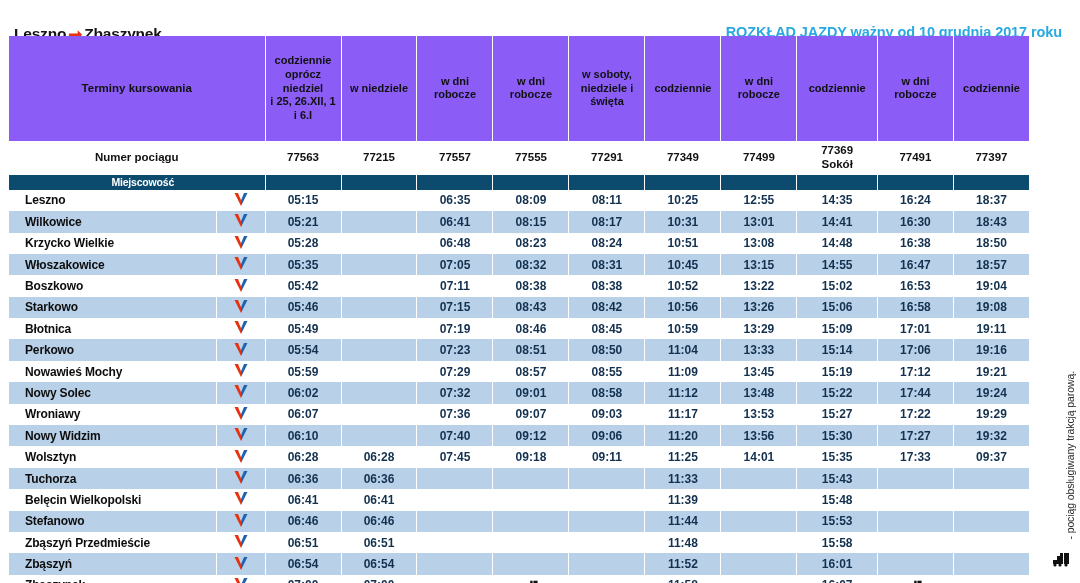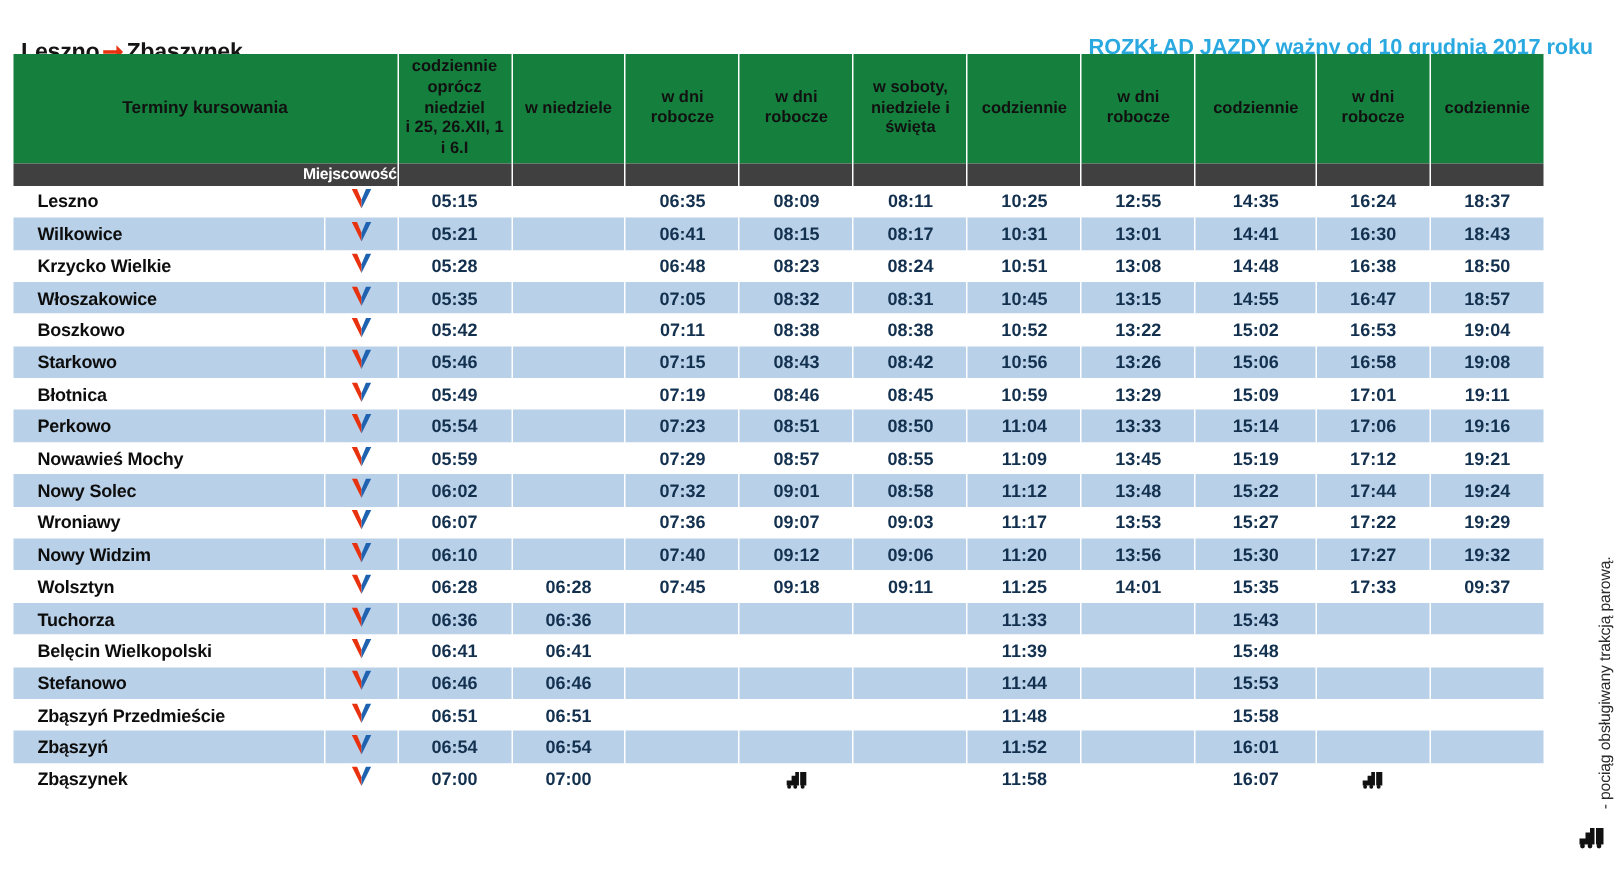--- a/index.html
+++ b/index.html
@@ -73,53 +73,53 @@
   }
 
   
   col.c-station { width: 182px; }
   col.c-arrow   { width: 42px; }
   col.c-time    { width: 66px; }
   col.c-sokol   { width: 70px; }
 
   
   tr.hdr-terms td {
-    background: #15803d;
+    background: #8b5cf6;
     height: 68px;
     text-align: center;
     font-weight: bold;
     font-size: 11px;
     color: #111111;
     line-height: 1.25;
-    padding: 2px 2px;
+    padding: 18px 2px;
   }
   tr.hdr-terms td.term-label {
     font-size: 11.5px;
     text-align: center;
   }
 
   
   tr.hdr-num td {
     background: #ffffff;
     height: 34px;
     text-align: center;
     font-weight: bold;
     font-size: 11.5px;
     color: #111111;
     line-height: 1.2;
   }
 
   
   tr.red-row td {
-    background: #404040;
+    background: #0c4a6e;
     height: 15px;
     color: #ffffff;
     font-weight: bold;
     font-size: 10.5px;
-    text-align: right;
+    text-align: center;
     padding-left: 12px;
     letter-spacing: -0.2px;
   }
   tr.red-row td.red-plain { padding-left: 0; }
 
   
   tr.data-row td { height: 21.4px; }
   tr.data-row td.station {
     text-align: left;
     padding-left: 16px;
@@ -205,20 +205,33 @@
           <td>w niedziele</td>
           <td>w dni<br>robocze</td>
           <td>w dni<br>robocze</td>
           <td>w soboty,<br>niedziele i<br>święta</td>
           <td>codziennie</td>
           <td>w dni<br>robocze</td>
           <td>codziennie</td>
           <td>w dni<br>robocze</td>
           <td>codziennie</td>
         </tr>
+        <tr class="hdr-num">
+          <td colspan="2">Numer pociągu</td>
+          <td>77563</td>
+          <td>77215</td>
+          <td>77557</td>
+          <td>77555</td>
+          <td>77291</td>
+          <td>77349</td>
+          <td>77499</td>
+          <td>77369<br>Sokół</td>
+          <td>77491</td>
+          <td>77397</td>
+        </tr>
         <tr class="red-row">
           <td colspan="2">Miejscowość</td>
           <td class="red-plain"></td>
           <td class="red-plain"></td>
           <td class="red-plain"></td>
           <td class="red-plain"></td>
           <td class="red-plain"></td>
           <td class="red-plain"></td>
           <td class="red-plain"></td>
           <td class="red-plain"></td>

